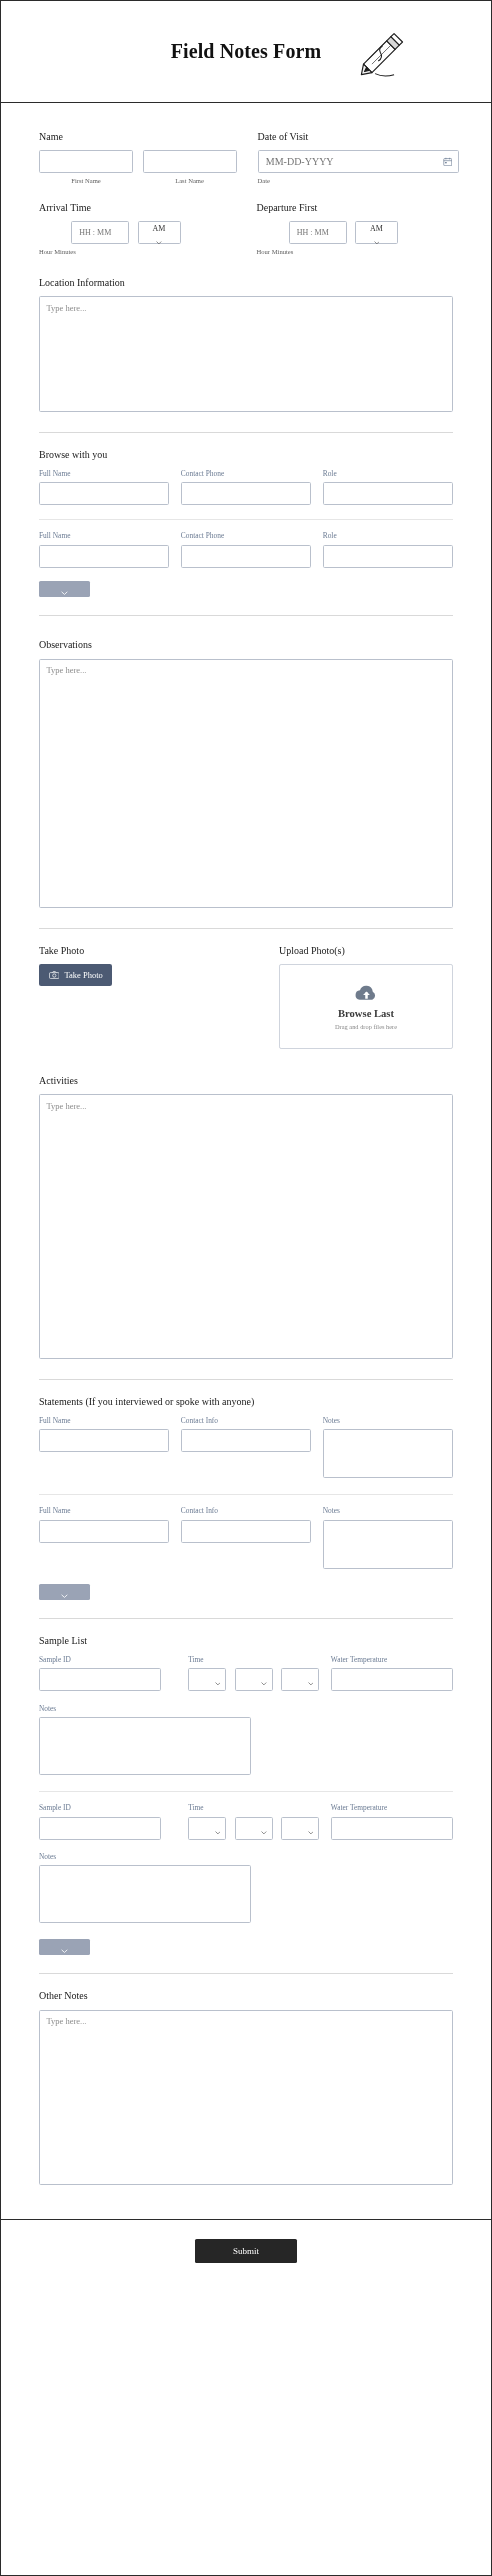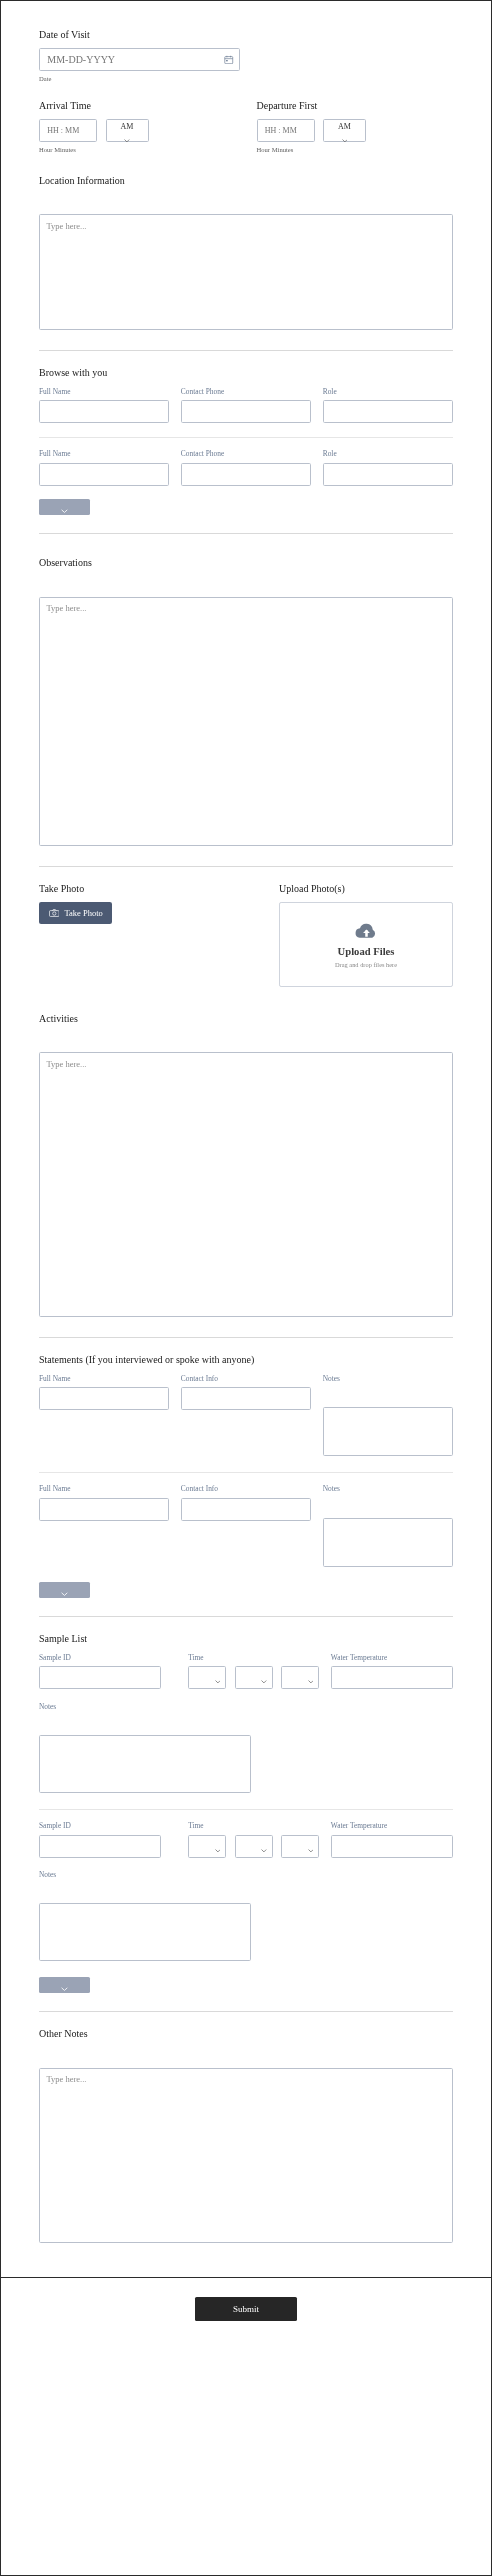--- a/index.html
+++ b/index.html
@@ -98,21 +98,20 @@
     width: 100%;
     border: 0.5px solid #b9c0cc;
     border-radius: 1.6px;
     background: #fff;
     padding: 5.3px 6.4px;
     font-size: 8.5px;
     font-family: "Liberation Serif", serif;
     color: #555;
     resize: none;
     outline: none;
-    margin-top: 20px;
   }
   textarea.ta::placeholder { color: #8d8d8d; }
 
   
   .name-group { width: 201px; }
   .name-group .boxes { display: flex; }
   .name-group .boxes input { width: 94px; }
   .name-group .boxes input + input { margin-left: 9.5px; }
   .name-subs { display: flex; }
   .name-subs span { width: 94px; text-align: center; }
@@ -124,21 +123,21 @@
     width: 201px;
     display: flex;
     align-items: center;
     justify-content: space-between;
   }
   .date-box input { border: none; flex: 1; font-size: 10px; color: #222; outline: none; background: transparent; font-family: "Liberation Serif", serif; }
   .cal-icon { width: 9.5px; height: 9.5px; flex: 0 0 auto; }
 
   
   .time-group { width: 201px; }
-  .time-row { display: flex; align-items: center; }
+  .time-row { display: flex; align-items: center; margin-left: 32px; }
   .time-box { width: 58px; display: flex; align-items: center; }
   .time-box input { border: none; width: 100%; font-size: 8px; color: #333; outline: none; background: transparent; font-family: "Liberation Serif", serif; }
   .ampm-box {
     width: 43px; margin-left: 8.5px;
     display: flex; align-items: center; justify-content: space-between; flex-direction: column;
   }
   .ampm-box span { font-size: 8px; color: #333; }
   .chev { width: 5.8px; height: 3.7px; }
   .time-sub { margin-top: 3.7px; }
 
@@ -222,24 +221,57 @@
     border: none; border-radius: 1.6px;
     font-size: 9px; cursor: pointer;
     font-family: "Liberation Serif", serif;
   }
 </style>
 </head>
 <body>
 
 <div class="page">
 
+  <div class="form-header">
+    <div class="form-title">Field Notes Form</div>
+    <div class="header-icon">
+      <svg viewBox="0 0 110 110" width="58" height="58">
+        <g fill="none" stroke="#1c1c1c" stroke-width="2.2" stroke-linejoin="round">
+          <path d="M18 78 L62 34 L78 50 L34 94 Z" fill="#ffffff"></path>
+          <path d="M62 34 L70 26 L86 42 L78 50 Z" fill="#d8d8d8"></path>
+          <path d="M70 26 L76 20 L92 36 L86 42 Z" fill="#ffffff"></path>
+          <path d="M18 78 L14 98 L34 94 Z" fill="#f0f0f0"></path>
+          <path d="M24 84 L20 92 L28 90 Z" fill="#1c1c1c"></path>
+        </g>
+        <g fill="none" stroke="#1c1c1c" stroke-width="2">
+          <path d="M40 96 q 16 8 36 2"></path>
+          <path d="M46 72 q 10 -6 4 -16 q -4 -8 4 -12"></path>
+        </g>
+        <g stroke="#1c1c1c" stroke-width="1.2">
+          <line x1="26" y1="70" x2="62" y2="34"></line>
+          <line x1="34" y1="78" x2="70" y2="42"></line>
+        </g>
+      </svg>
+    </div>
+  </div>
 
   <div class="form-body">
 
     <div class="row gap-40">
+      <div class="name-group">
+        <div class="section-title">Name</div>
+        <div class="boxes">
+          <input class="txt" type="text" value="" placeholder="" style="">
+          <input class="txt" type="text" value="" placeholder="" style="">
+        </div>
+        <div class="name-subs">
+          <span class="sublabel">First Name</span>
+          <span class="sublabel">Last Name</span>
+        </div>
+      </div>
 
       <div class="date-group">
         <div class="section-title">Date of Visit</div>
         <div class="fauxinput date-box">
           <input type="text" value="" placeholder="MM-DD-YYYY" style="">
           <span class="cal-icon">
             <svg viewBox="0 0 18 18" width="9.5" height="9.5">
               <rect x="1.5" y="3" width="15" height="13.5" rx="1.5" fill="none" stroke="#6b7b93" stroke-width="1.3"></rect>
               <line x1="1.5" y1="7" x2="16.5" y2="7" stroke="#6b7b93" stroke-width="1.3"></line>
               <line x1="5.5" y1="1.5" x2="5.5" y2="4.5" stroke="#6b7b93" stroke-width="1.3"></line>
@@ -369,21 +401,21 @@
       <div class="photo-right">
         <div class="section-title">Upload Photo(s)</div>
         <div class="dropzone">
           <span class="cloud">
             <svg viewBox="0 0 54 38" width="29" height="20">
               <path d="M14 30 a9 9 0 0 1 0.6 -17.9 a12.5 12.5 0 0 1 24.3 2.4 a8.6 8.6 0 0 1 -0.9 15.5 Z" fill="#6f7b8c"></path>
               <rect x="24.6" y="16" width="4.8" height="12" fill="#ffffff"></rect>
               <path d="M20.5 21 L27 14.2 L33.5 21 Z" fill="#ffffff"></path>
             </svg>
           </span>
-          <div class="dz-title">Upload Files</div>
+          <div class="dz-title">Browse Last</div>
           <div class="dz-sub">Drag and drop files here</div>
         </div>
       </div>
     </div>
 
     <div class="section" style="margin-top:25.4px;">
       <div class="section-title">Activities</div>
       <textarea class="ta" style="height: 265px;" placeholder="Type here..."></textarea>
     </div>
 

